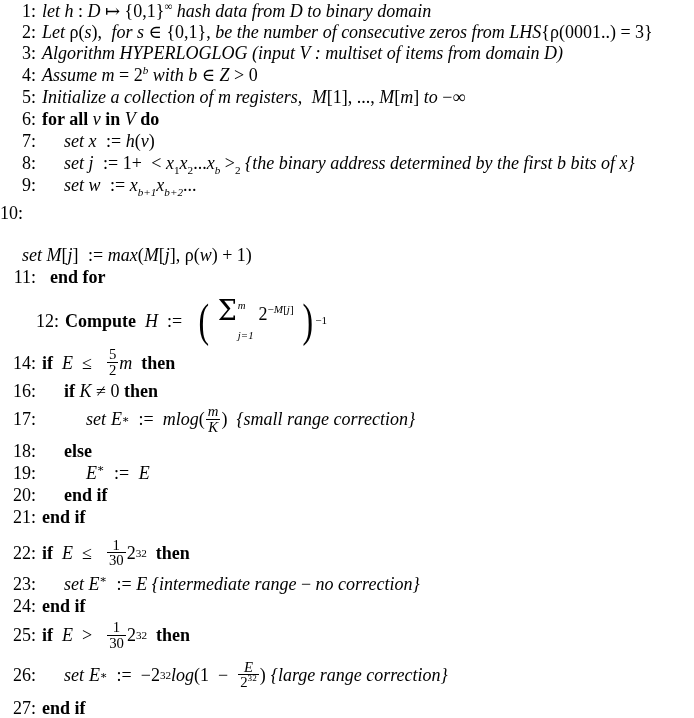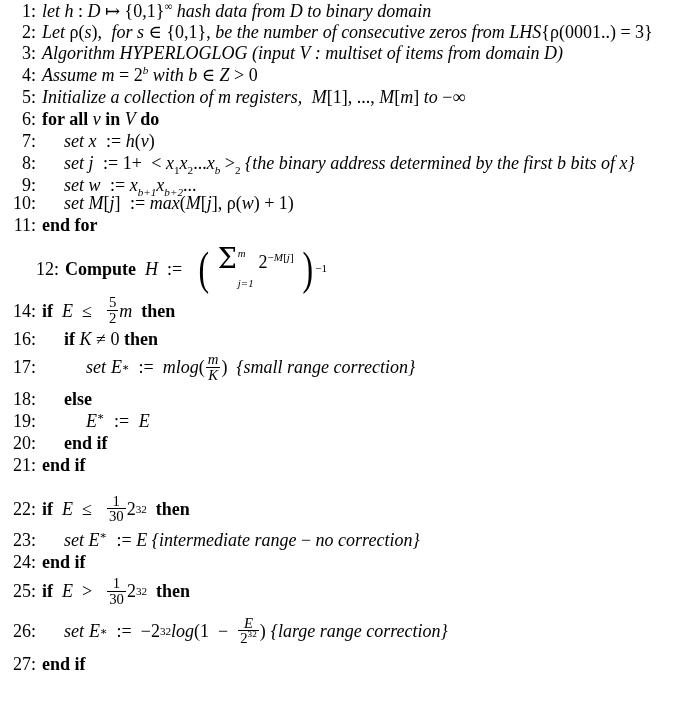--- a/index.html
+++ b/index.html
@@ -181,26 +181,26 @@
   <div class="line" style="margin-top:4px;">
     <span class="lineno">8:</span>
     <span class="body ind1"><span class="it">set</span> <span class="mi">j</span> <span class="sp"></span><span class="up">:=</span> <span class="up">1+</span> <span class="sp"></span><span class="up">&lt;</span> <span class="mi">x</span><sub class="upr">1</sub><span class="mi">x</span><sub class="upr">2</sub><span class="up">...</span><span class="mi">x</span><sub>b</sub> <span class="up">&gt;</span><sub class="upr">2</sub> <span class="it">{the binary address determined by the first b bits of x}</span></span>
   </div>
 
   <div class="line" style="margin-top:4px;">
     <span class="lineno">9:</span>
     <span class="body ind1"><span class="it">set</span> <span class="mi">w</span> <span class="sp"></span><span class="up">:=</span> <span class="mi">x</span><sub>b+1</sub><span class="mi">x</span><sub>b+2</sub><span class="up">...</span></span>
   </div>
 
-  <div class="line" style="margin-top:0;">
+  <div class="line" style="margin-top:10px;flex-direction:column;">
     <span class="lineno">10:</span>
     <span class="body ind1"><span class="it">set</span> <span class="mi">M</span><span class="up">[</span><span class="mi">j</span><span class="up">]</span> <span class="sp"></span><span class="up">:=</span> <span class="it">max</span><span class="up">(</span><span class="mi">M</span><span class="up">[</span><span class="mi">j</span><span class="up">],</span> <span class="up">ρ(</span><span class="mi">w</span><span class="up">)</span> <span class="up">+</span> <span class="up">1)</span></span>
   </div>
 
-  <div class="line" style="margin-top:4px;">
+  <div class="line" style="margin-top:4px;gap:8px;">
     <span class="lineno">11:</span>
     <span class="body ind0"><span class="bd">end for</span></span>
   </div>
 
   <div class="line" style="margin-top:14px; align-items:center;">
     <span class="lineno" style="align-self:center;padding-left:36px;">12:</span>
     <span class="body ind0" style="display:flex; align-items:center;">
         <span class="bd">Compute</span>
         <span class="sp2"></span>
         <span class="mi">H</span>
@@ -285,21 +285,21 @@
   <div class="line" style="margin-top:4px;">
     <span class="lineno">20:</span>
     <span class="body ind1"><span class="bd">end if</span></span>
   </div>
 
   <div class="line" style="margin-top:4px;">
     <span class="lineno">21:</span>
     <span class="body ind0"><span class="bd">end if</span></span>
   </div>
 
-  <div class="line" style="margin-top:20px;">
+  <div class="line" style="margin-top:12px;">
     <span class="lineno" style="align-self:center;">22:</span>
     <span class="body ind0" style="display:flex;align-items:center;">
         <span class="bd">if</span>
         <span class="sp2"></span>
         <span class="mi">E</span>
         <span class="sp2"></span>
         <span class="up">≤</span>
         <span class="sp2"></span>
         <span class="sp"></span>
         <span class="frac">

